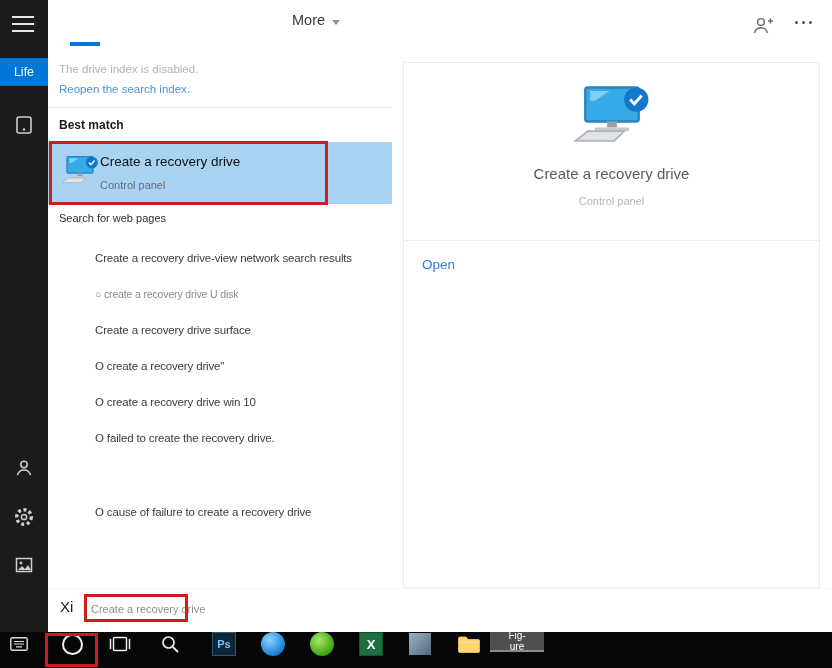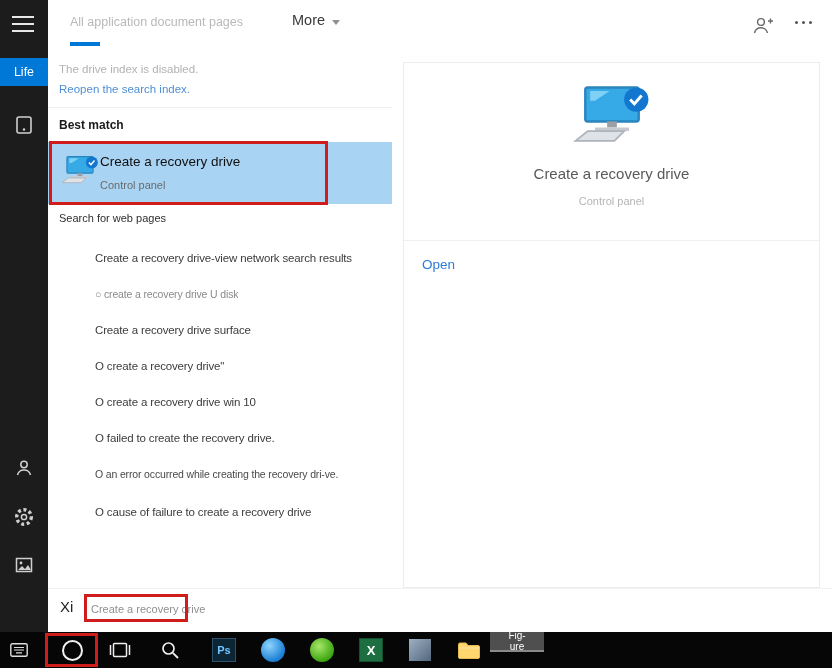--- a/index.html
+++ b/index.html
@@ -54,21 +54,21 @@
   .preview { position:absolute; left:403px; top:62px; width:417px; height:526px; background:#fff;
              border:1px solid #ececec; }
   .pv-icon { position:absolute; left:50%; top:22px; transform:translateX(-50%); }
   .pv-title { position:absolute; left:0; top:102px; width:100%; text-align:center; font-size:15px; color:#5a5a5a; }
   .pv-sub   { position:absolute; left:0; top:132px; width:100%; text-align:center; font-size:11px; color:#b5b5b5; }
   .pv-div { position:absolute; left:0; top:177px; width:100%; height:1px; background:#efefef; }
   .open-link { position:absolute; left:18px; top:194px; font-size:13.5px; color:#2e7cd6; cursor:pointer; }
 
   
   .taskbar { position:absolute; left:0; top:632px; width:832px; height:36px; background:#060606; }
-  .tb { position:absolute; top:0; width:48px; height:36px; display:flex; align-items:center;
+  .tb { position:absolute; top:0; width:48px; height:24px; display:flex; align-items:center;
         justify-content:center; cursor:pointer; }
   .start-circle { width:21px; height:21px; border:2px solid #f2f2f2; border-radius:50%; }
   .ps-tile { width:24px; height:24px; background:#0d2636; border:1px solid #2b536e; color:#6fc7ff;
              font-size:11px; font-weight:bold; display:flex; align-items:center; justify-content:center; }
   .browser-ball { width:24px; height:24px; border-radius:50%;
                   background:radial-gradient(circle at 35% 32%, #8ed4ff, #1b7fd4 70%); }
   .green-ball { width:24px; height:24px; border-radius:50%;
                 background:radial-gradient(circle at 38% 35%, #a7e76a, #35a10a 75%); }
   .excel-tile { width:24px; height:24px; background:#1d6f42; color:#fff; font-size:13px; font-weight:bold;
                 display:flex; align-items:center; justify-content:center; border:1px solid #135231; }
@@ -119,21 +119,20 @@
     <div class="side-icon" style="top:553px;">
       <svg width="20" height="20" viewBox="0 0 20 20">
           <rect x="2.5" y="3.5" width="15" height="13" fill="none" stroke="#cfcfcf" stroke-width="1.5"></rect>
           <circle cx="7" cy="8" r="1.4" fill="#cfcfcf"></circle>
           <path d="M4 15l4-4 3 3 3-4 3 5z" fill="#cfcfcf"></path>
         </svg>
     </div>
   </div>
 
   <div class="header">
-    <span class="tab-all">All application document pages</span>
     <div class="tab-underline"></div>
     <span class="more-tab"><span>More</span><i class="more-caret"></i></span>
     <div class="hdr-person">
       <svg width="22" height="20" viewBox="0 0 22 20">
           <circle cx="9" cy="6" r="3.4" fill="none" stroke="#6b6b6b" stroke-width="1.4"></circle>
           <path d="M2.5 17c1-4.2 4-5.2 6.5-5.2s5.5 1 6.5 5.2" fill="none" stroke="#6b6b6b" stroke-width="1.4"></path>
           <path d="M16 5h5M18.5 2.5v5" stroke="#6b6b6b" stroke-width="1.4"></path>
         </svg>
     </div>
     <div class="hdr-ellipsis">
@@ -185,21 +184,20 @@
     </div>
     <div class="sug" style="top:328px;">
       <span class="sug-text">O create a recovery drive win 10</span>
       <span class="chev">›</span>
     </div>
     <div class="sug" style="top:364px;">
       <span class="sug-text">O failed to create the recovery drive.</span>
       <span class="chev">›</span>
     </div>
     <div class="sug sug-wrap" style="top:398px;height:42px;">
-      <span class="sug-text">O an error occurred while creating the recovery dri-ve.</span>
       <span class="chev">›</span>
     </div>
     <div class="sug" style="top:438px;">
       <span class="sug-text">O cause of failure to create a recovery drive</span>
       <span class="chev">›</span>
     </div>
   </div>
 
   <div class="preview">
     <div class="pv-icon">

